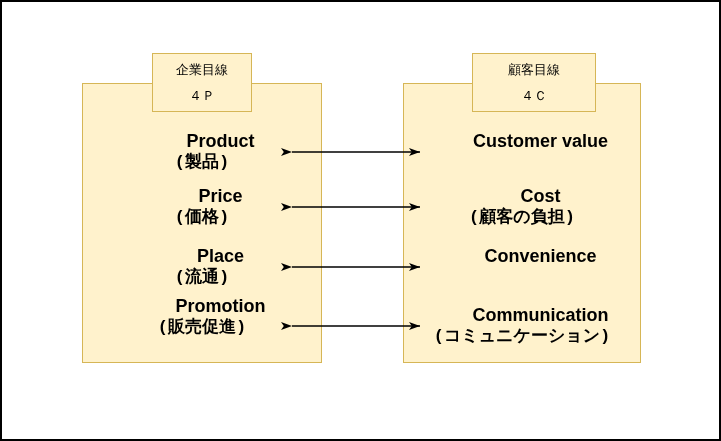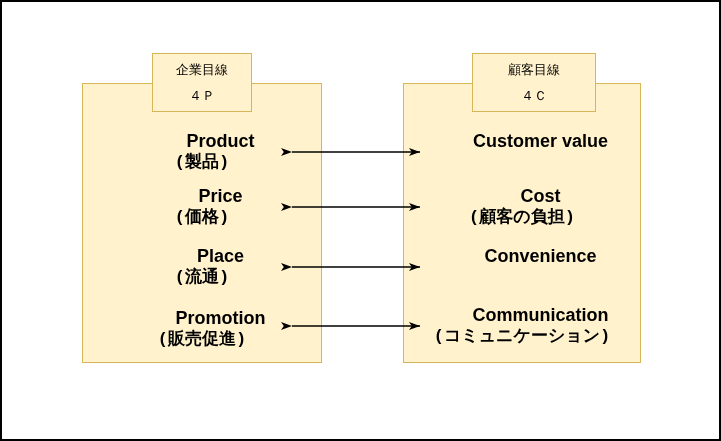--- a/index.html
+++ b/index.html
@@ -82,21 +82,21 @@
     <div class="ja">(製品)</div>
   </div>
   <div class="row left" style="top:184px">
     <div class="en">Price</div>
     <div class="ja">(価格)</div>
   </div>
   <div class="row left" style="top:244px">
     <div class="en">Place</div>
     <div class="ja">(流通)</div>
   </div>
-  <div class="row left" style="top:306px">
+  <div class="row left" style="top:294px">
     <div class="en">Promotion</div>
     <div class="ja">(販売促進)</div>
   </div>
 
   <div class="row right" style="top:129px">
     <div class="en">Customer value</div>
   </div>
   <div class="row right" style="top:184px">
     <div class="en">Cost</div>
     <div class="ja">(顧客の負担)</div>

